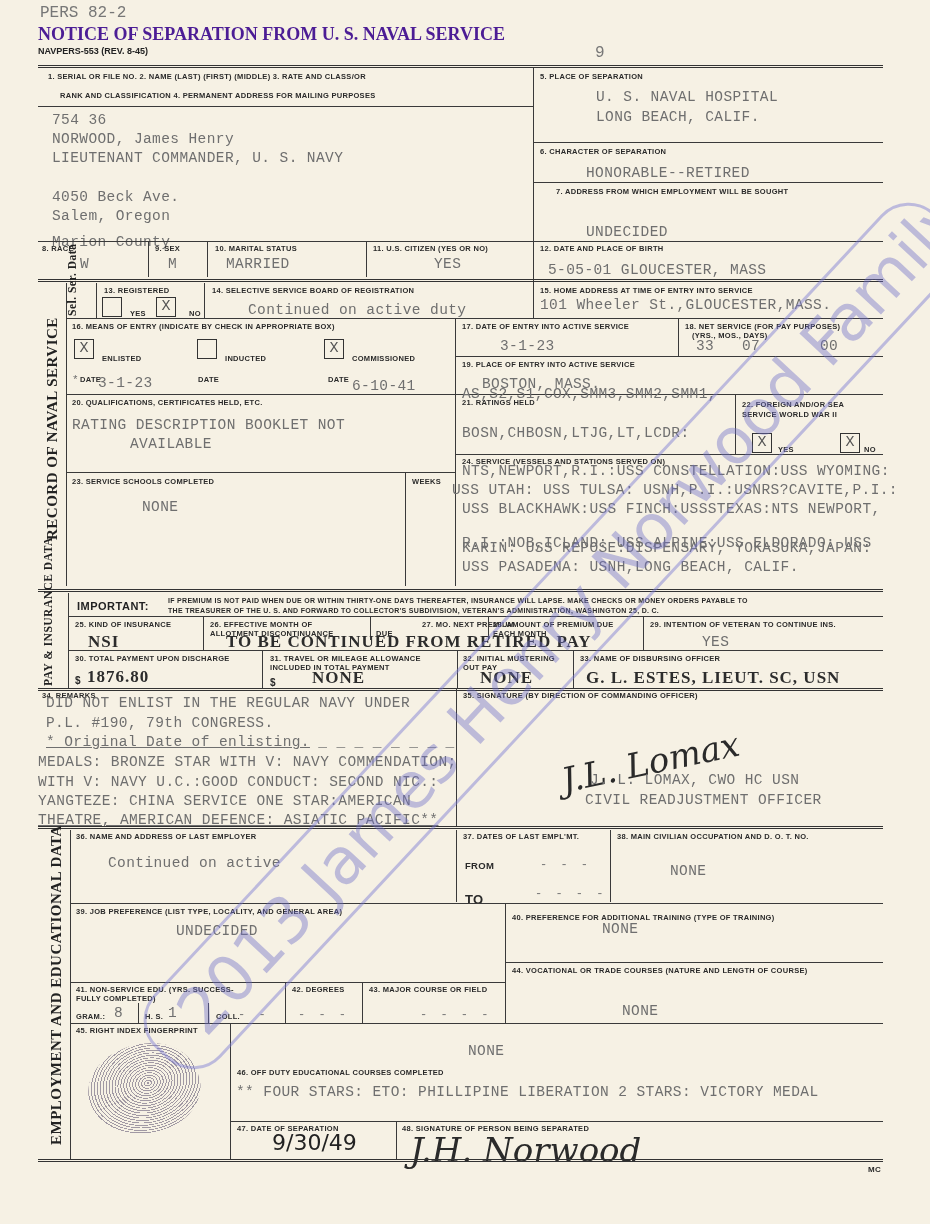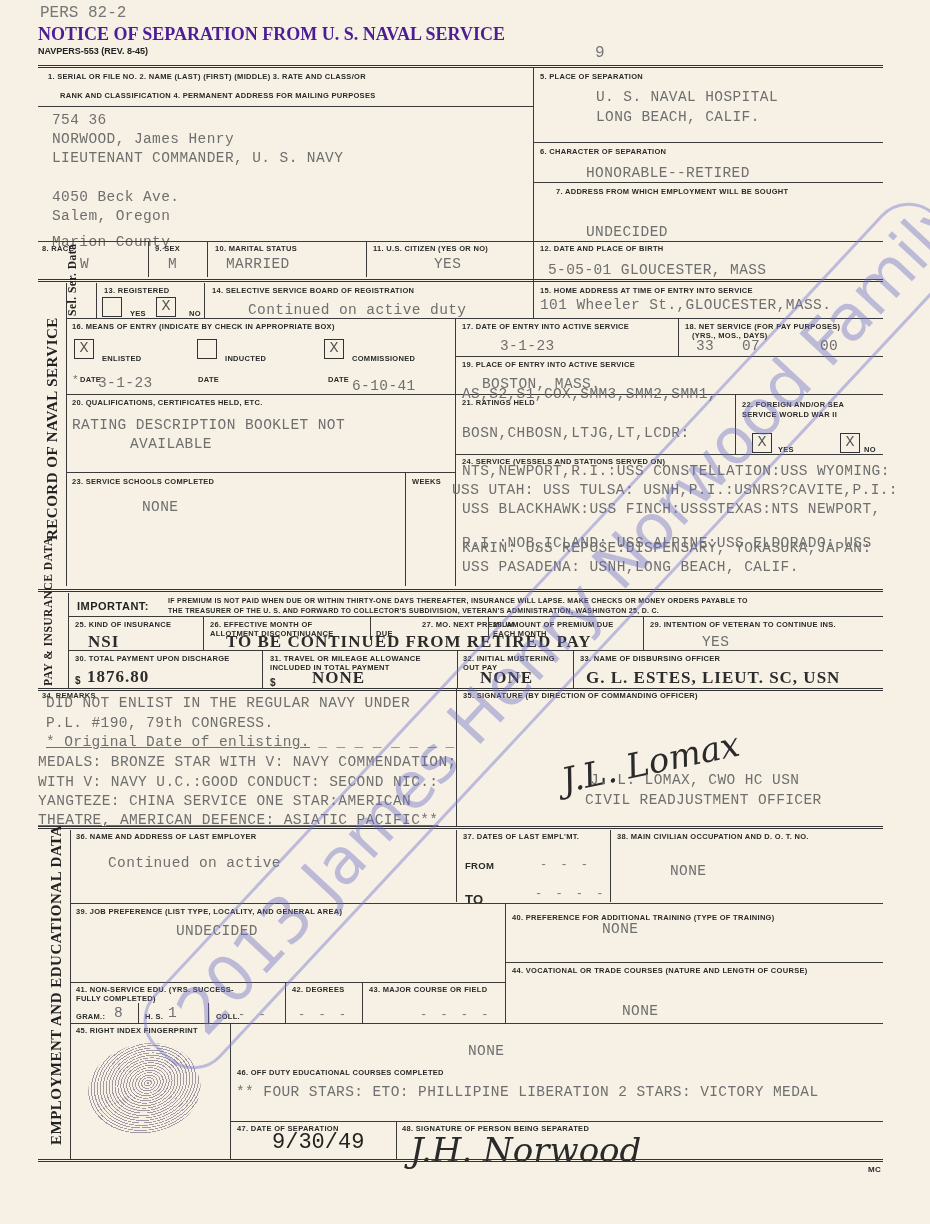--- a/index.html
+++ b/index.html
@@ -259,20 +259,20 @@
 <div class="hl" style="left:70px;top:1023px;width:813px;"></div>
 
 <div class="lbl" style="left:76px;top:1026px;">45. RIGHT INDEX FINGERPRINT</div>
 <div class="fp" style="left:88px;top:1044px;width:112px;height:90px;transform:rotate(-18deg);"></div>
 <div class="vl" style="left:230px;top:1023px;height:137px;"></div>
 <div class="lbl" style="left:237px;top:1026px;margin-top:42px;">46. OFF DUTY EDUCATIONAL COURSES COMPLETED</div>
 <div class="typ" style="left:468px;top:1043px;">NONE</div>
 <div class="typ" style="left:236px;top:1084px;">** FOUR STARS: ETO: PHILLIPINE LIBERATION 2 STARS: VICTORY MEDAL</div>
 <div class="hl" style="left:230px;top:1121px;width:653px;"></div>
 <div class="lbl" style="left:237px;top:1124px;">47. DATE OF SEPARATION</div>
-<div class="hw" style="left:272px;top:1130px;font-family:Liberation Mono, monospace;">9/30/49</div>
+<div class="hw" style="left:272px;top:1130px;">9/30/49</div>
 <div class="vl" style="left:396px;top:1121px;height:39px;"></div>
 <div class="lbl" style="left:402px;top:1124px;">48. SIGNATURE OF PERSON BEING SEPARATED</div>
 <div class="sig" style="left:410px;top:1130px;font-size:34px;">J.H. Norwood</div>
 <div class="hl thick" style="left:38px;top:1159px;width:845px;"></div>
 <div class="lbl" style="left:868px;top:1165px;font-size:8px;">Mc</div>
 
 <div class="watermark" style="left:-20px;top:590px;width:1060px;text-align:center;">2013 James Henry Norwood Family</div>
 
 </body></html>

